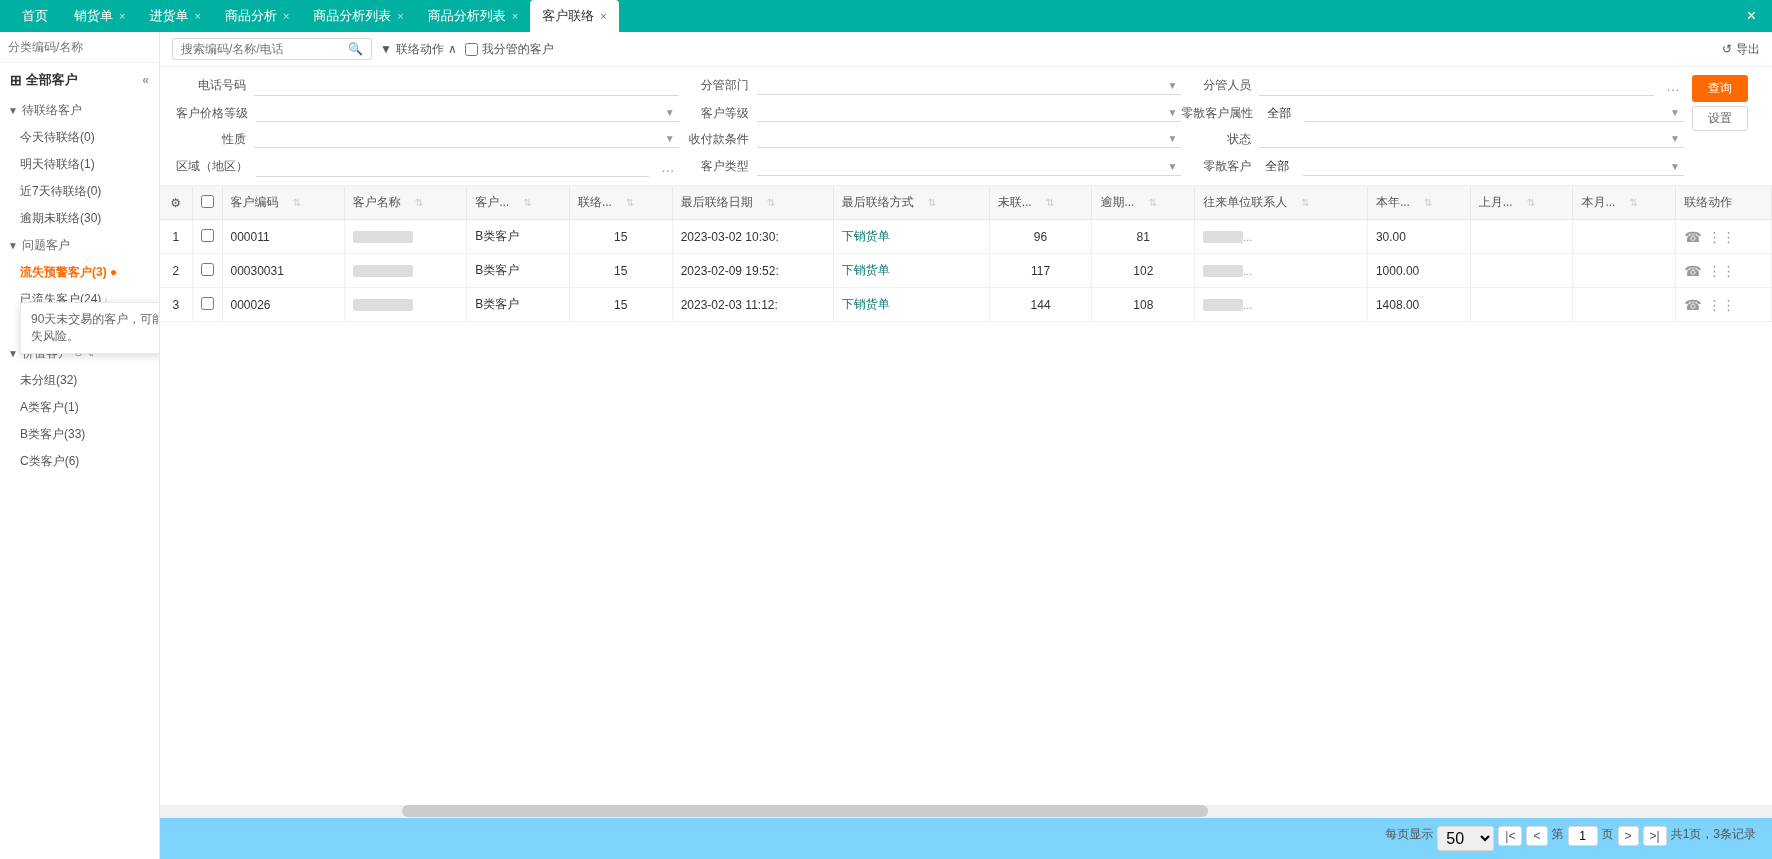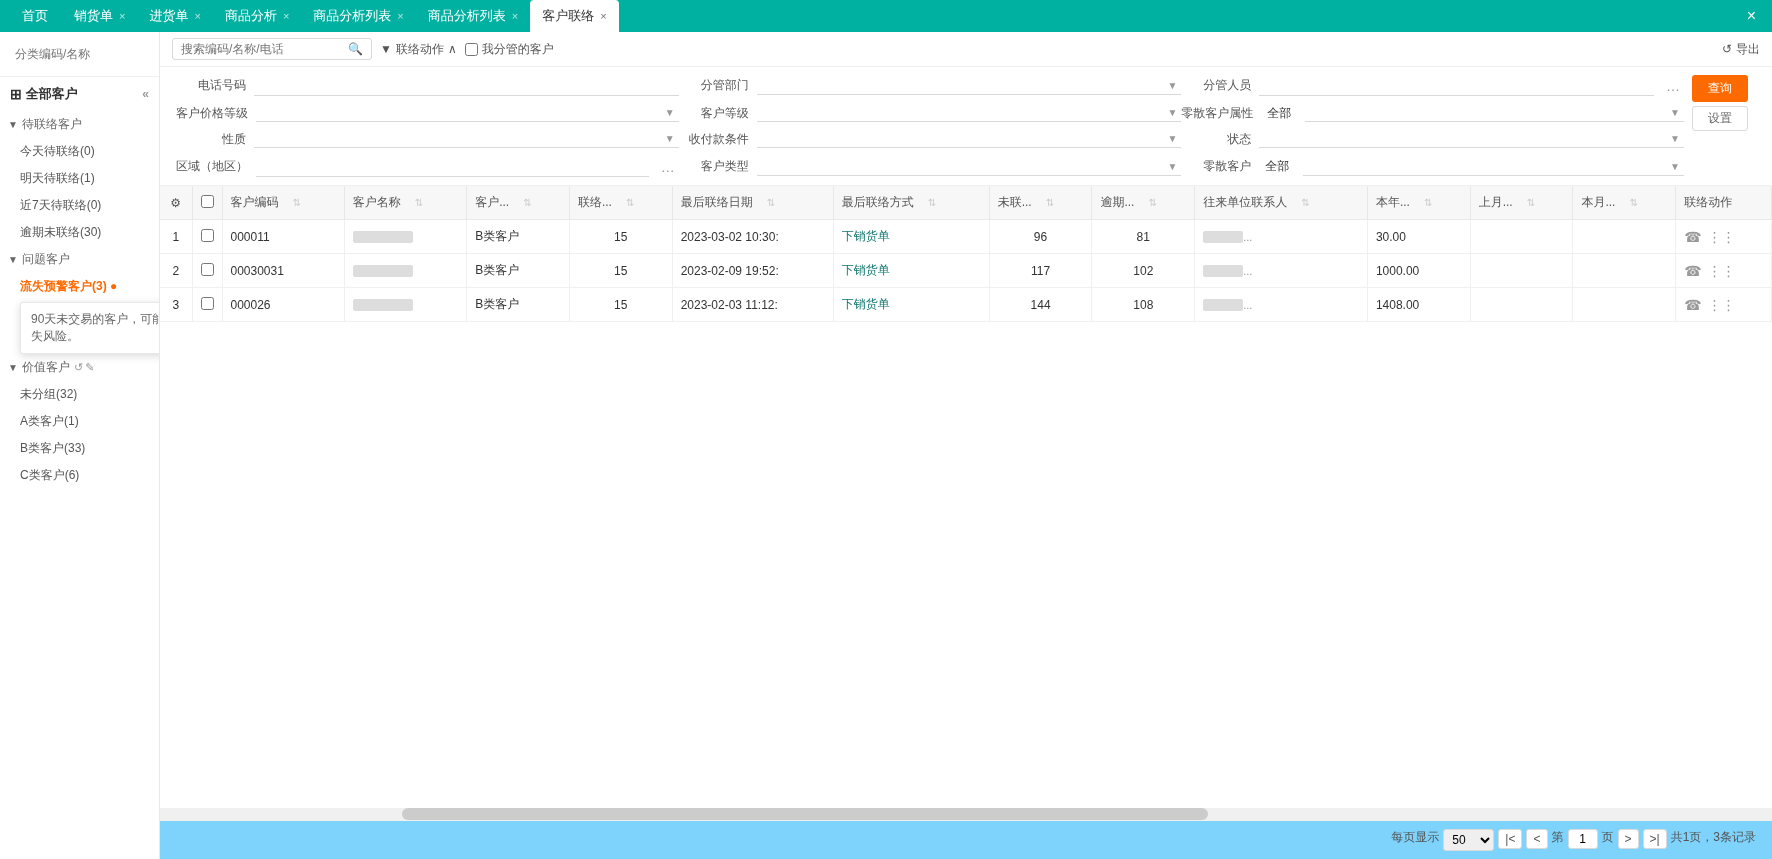--- a/index.html
+++ b/index.html
@@ -54,21 +54,21 @@
       background: white;
       border-right: 1px solid #e8e8e8;
       display: flex;
       flex-direction: column;
       flex-shrink: 0;
       overflow-y: auto;
     }
     .sidebar-search {
       display: flex;
       align-items: flex-end;
-      padding: 15px;
+      padding: 8px;
       border-bottom: 1px solid #f0f0f0;
     }
     .sidebar-search input {
       border: none;
       outline: none;
       font-size: 12px;
       flex: 1;
       color: #999;
     }
     .sidebar-section-header {
@@ -335,21 +335,21 @@
       gap: 4px;
       font-size: 12px;
       color: #555;
       flex-shrink: 0;
       background: #7dd3fc;
     }
     .page-size-select {
       border: 1px solid #d9d9d9;
       border-radius: 3px;
       padding: 2px 4px;
-      font-size: 12px;
+      font-size: 16px;
       outline: none;
     }
     .page-nav-btn {
       border: 1px solid #d9d9d9;
       background: white;
       border-radius: 3px;
       padding: 2px 6px;
       cursor: pointer;
       font-size: 12px;
       color: #555;

